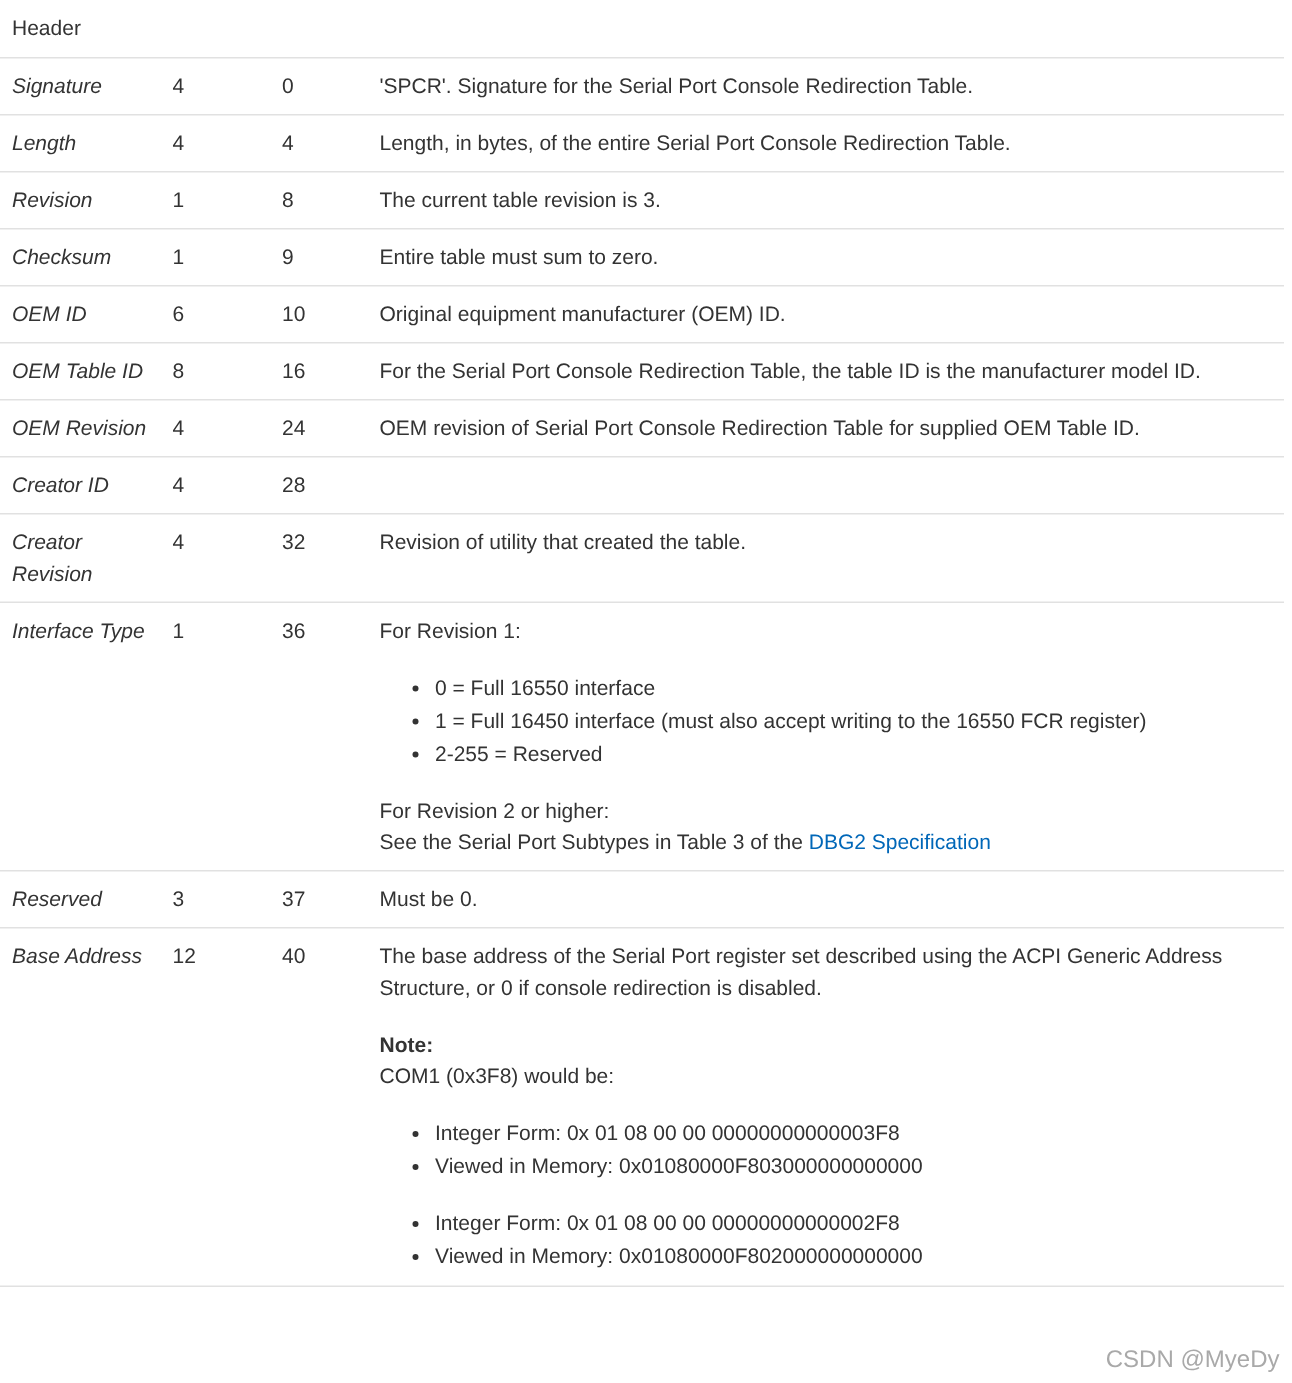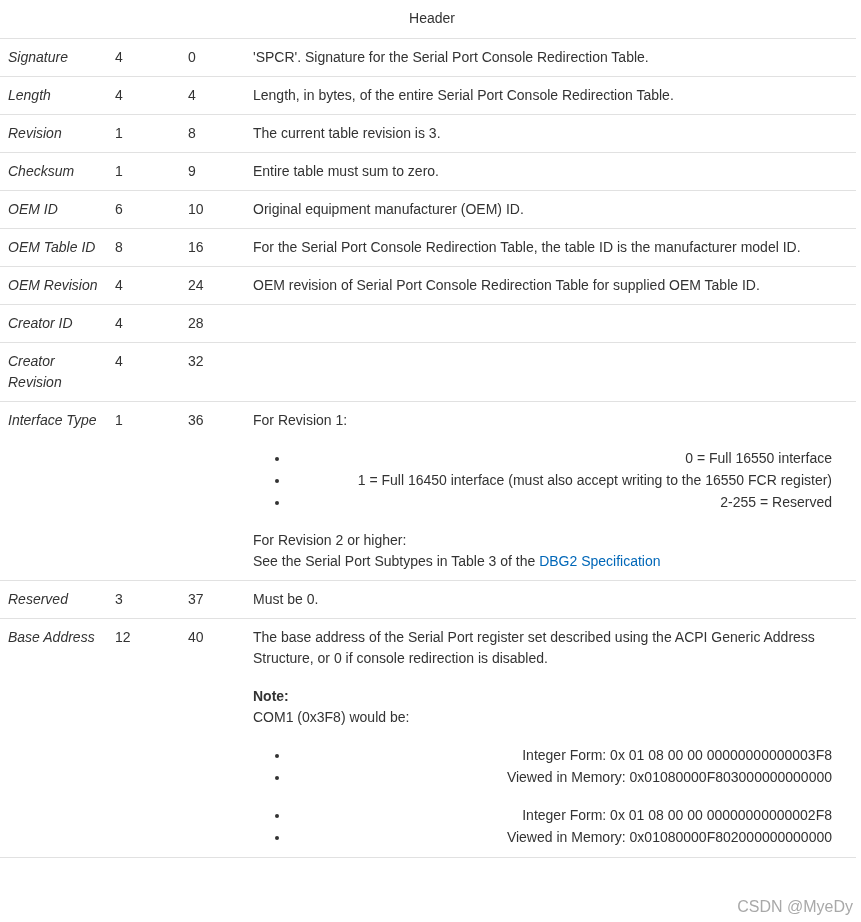--- a/index.html
+++ b/index.html
@@ -12,21 +12,20 @@
     background: #ffffff;
     font-family: "Liberation Sans", sans-serif;
     font-size: 14px;
     color: #333333;
   }
   .table { width: 856px; }
   .section-row {
     padding: 8px 0 9px 8px;
     border-bottom: 1px solid #e1e1e1;
     line-height: 21px;
-    text-align: center;
   }
   .row {
     display: grid;
     grid-template-columns: 107px 73px 65px 1fr;
     border-bottom: 1px solid #e1e1e1;
     padding: 8px 0;
   }
   .cell {
     line-height: 21px;
     padding-left: 8px;
@@ -35,21 +34,20 @@
   .cell-desc  { padding-right: 24px; }
   .desc-block { margin: 0; }
   .desc-block + .desc-block { margin-top: 17px; }
   ul.desc-block {
     padding-left: 37px;
     list-style: disc;
   }
   ul.desc-block li {
     line-height: 21px;
     margin: 1px 0;
-    text-align: right;
   }
   .desc-line { line-height: 21px; }
   a {
     color: var(--link-color, #0067b8);
     text-decoration: none;
     cursor: pointer;
   }
   strong { font-weight: bold; color: #333333; text-align: center; }
   .watermark {
     position: absolute;
@@ -139,20 +137,25 @@
       </div>
       <div class="row">
         <div class="cell cell-field">Creator ID</div>
         <div class="cell cell-length">4</div>
         <div class="cell cell-offset">28</div>
       </div>
       <div class="row">
         <div class="cell cell-field">Creator Revision</div>
         <div class="cell cell-length">4</div>
         <div class="cell cell-offset">32</div>
+        <div class="cell cell-desc">
+          <div class="desc-block">
+            <div class="desc-line"><span>Revision of utility that created the table.</span></div>
+          </div>
+        </div>
       </div>
       <div class="row">
         <div class="cell cell-field">Interface Type</div>
         <div class="cell cell-length">1</div>
         <div class="cell cell-offset">36</div>
         <div class="cell cell-desc">
           <div class="desc-block">
             <div class="desc-line"><span>For Revision 1:</span></div>
           </div>
           <ul class="desc-block">

